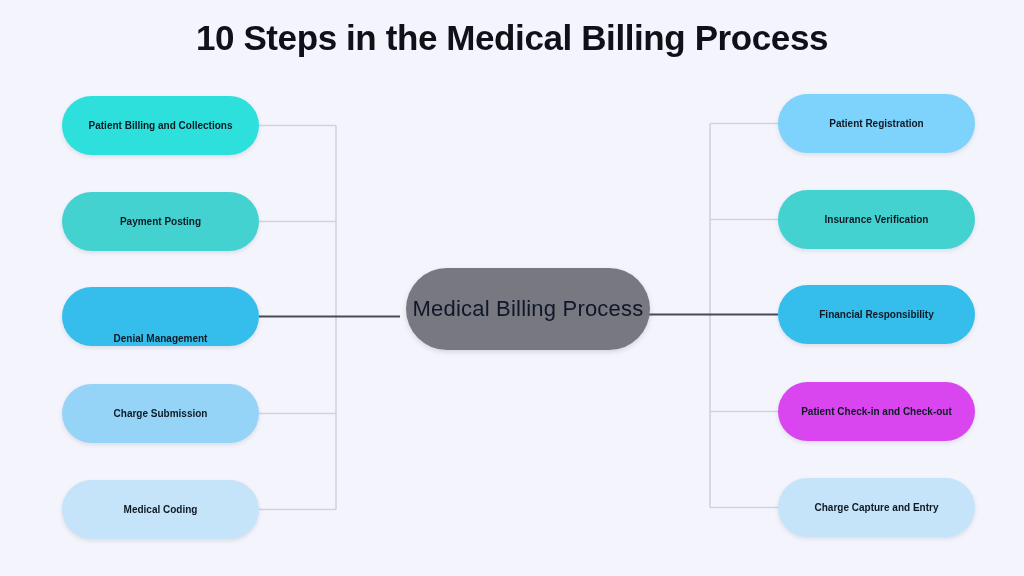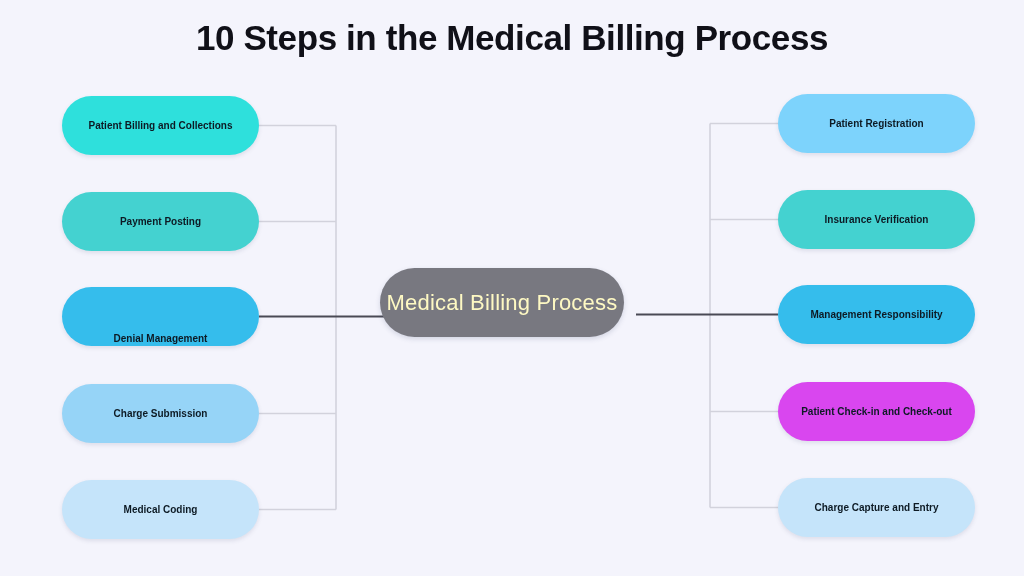--- a/index.html
+++ b/index.html
@@ -61,31 +61,31 @@
     box-shadow: 0 2px 4px rgba(60, 70, 110, 0.13);
   }
   .node.left  { left: 62px;  width: 197px; height: 59px; }
   .node.right { left: 778px; width: 197px; height: 59px; }
 
   .node-label { display: block; }
 
   
   #center-node {
     position: absolute;
-    left: 380px;
+    left: 406px;
     top: 268px;
     width: 244px;
-    height: 69px;
+    height: 82px;
     display: flex;
     align-items: center;
     justify-content: center;
     box-sizing: border-box;
     border-radius: 999px;
     background: #787880;
-    color: #fef9c3;
+    color: #0f172a;
     font-family: "Liberation Sans", sans-serif;
     font-size: 22px;
     font-weight: normal;
     line-height: 1.42;
     text-align: center;
     letter-spacing: 0.2px;
     box-shadow: 0 2px 5px rgba(60, 70, 110, 0.18);
   }
 </style>
 </head>
@@ -139,21 +139,21 @@
     <span class="node-label">Medical Billing Process</span>
   </div>
 
   <div class="node right" style="top:94px;  background:#7dd3fc;">
     <span class="node-label">Patient Registration</span>
   </div>
   <div class="node right" style="top:190px; background:#44d2d0;">
     <span class="node-label">Insurance Verification</span>
   </div>
   <div class="node right" style="top:285px; background:#35bdec;">
-    <span class="node-label">Management Responsibility</span>
+    <span class="node-label">Financial Responsibility</span>
   </div>
   <div class="node right" style="top:382px; background:#d946ef;">
     <span class="node-label">Patient Check-in and Check-out</span>
   </div>
   <div class="node right" style="top:478px; background:#c5e4fa;">
     <span class="node-label">Charge Capture and Entry</span>
   </div>
 
 </div>
 

